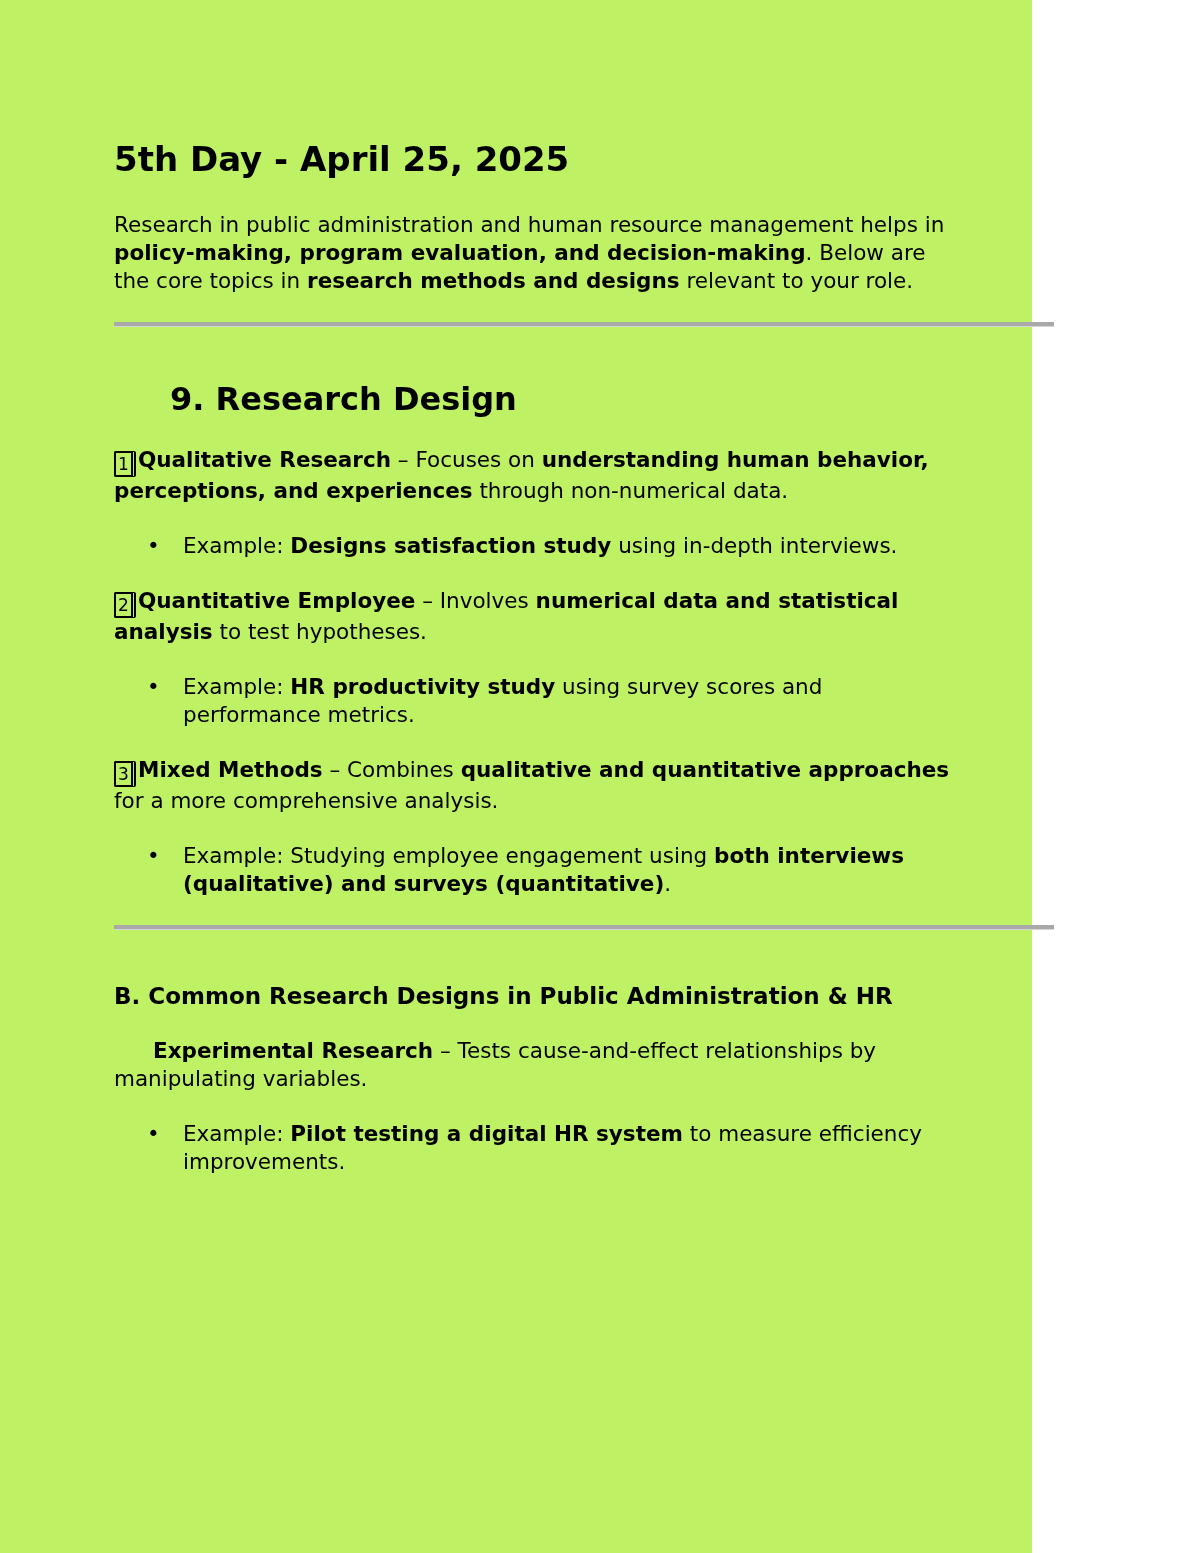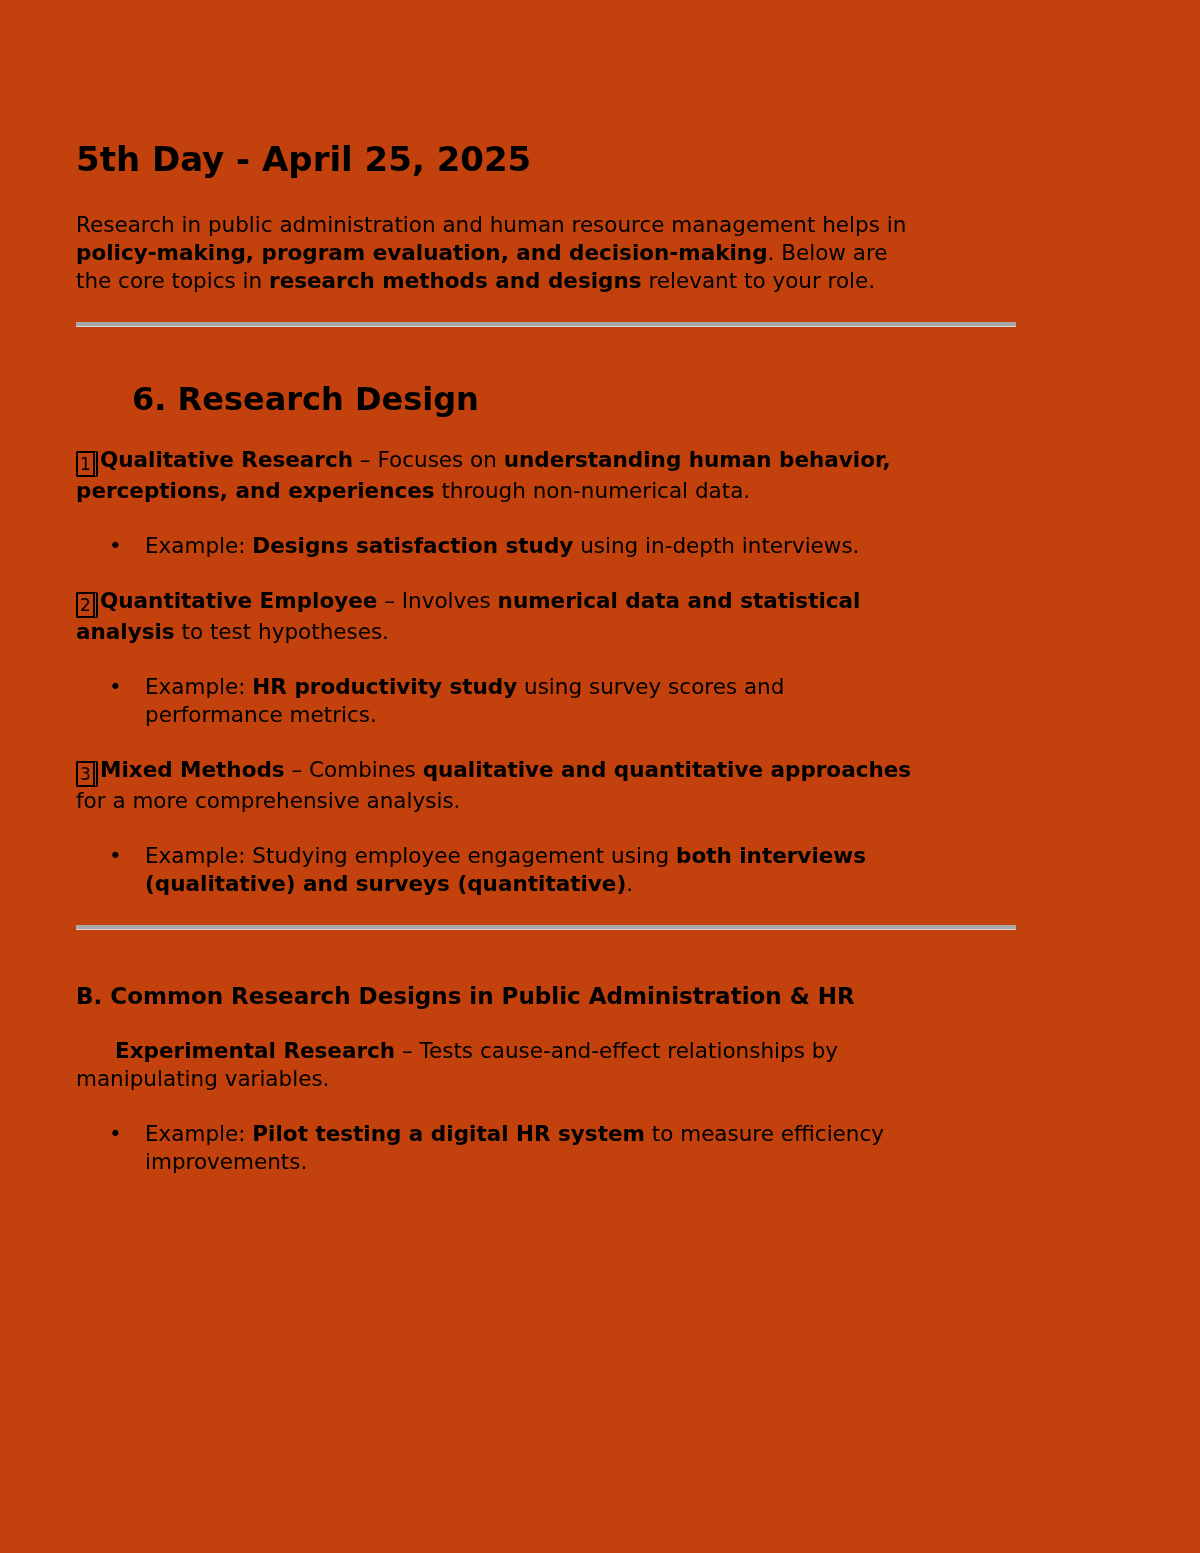--- a/index.html
+++ b/index.html
@@ -9,24 +9,24 @@
   }
   body {
     width: 1200px;
     height: 1553px;
     color: #000000;
     font-family: "DejaVu Sans", "Liberation Sans", sans-serif;
     overflow: hidden;
   }
   .page {
     box-sizing: border-box;
-    width: 1200px;
+    width: 1032px;
     height: 1553px;
-    padding: 139px 120px 0 76px;
-    background: #c2410c;
+    padding: 139px 120px 0 114px;
+    background: #bef264;
   }
   .content {
     width: 940px;
   }
   h1.doc-title {
     font-size: 34px;
     line-height: 41px;
     font-weight: bold;
     margin: 0 0 31px 0;
   }
@@ -106,21 +106,21 @@
 
     <h1 class="doc-title">5th Day - April 25, 2025</h1>
 
 
     <p class="body-text">Research in public administration and human resource management helps in
 <b>policy-making, program evaluation, and decision-making</b>. Below are
 the core topics in <b>research methods and designs</b> relevant to your role.</p>
 
     <div class="rule"></div>
 
-    <h1 class="section-heading">6. Research Design</h1>
+    <h1 class="section-heading">9. Research Design</h1>
 
 
 
     <p class="body-text"><span class="numbox">1</span><span><b>Qualitative Research</b> – Focuses on <b>understanding human behavior,
 perceptions, and experiences</b> through non-numerical data.</span></p>
 
     <div class="bullet-row">
       <span class="bullet-marker">•</span>
       <p class="bullet-text">Example: <b>Designs satisfaction study</b> using in-depth interviews.</p>
     </div>

